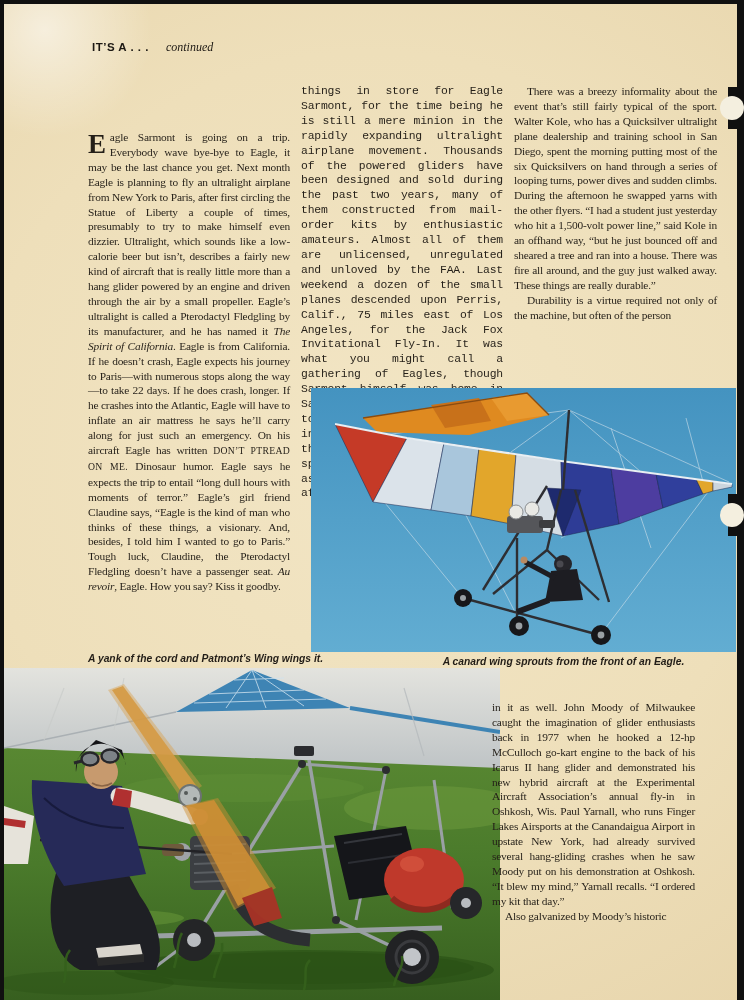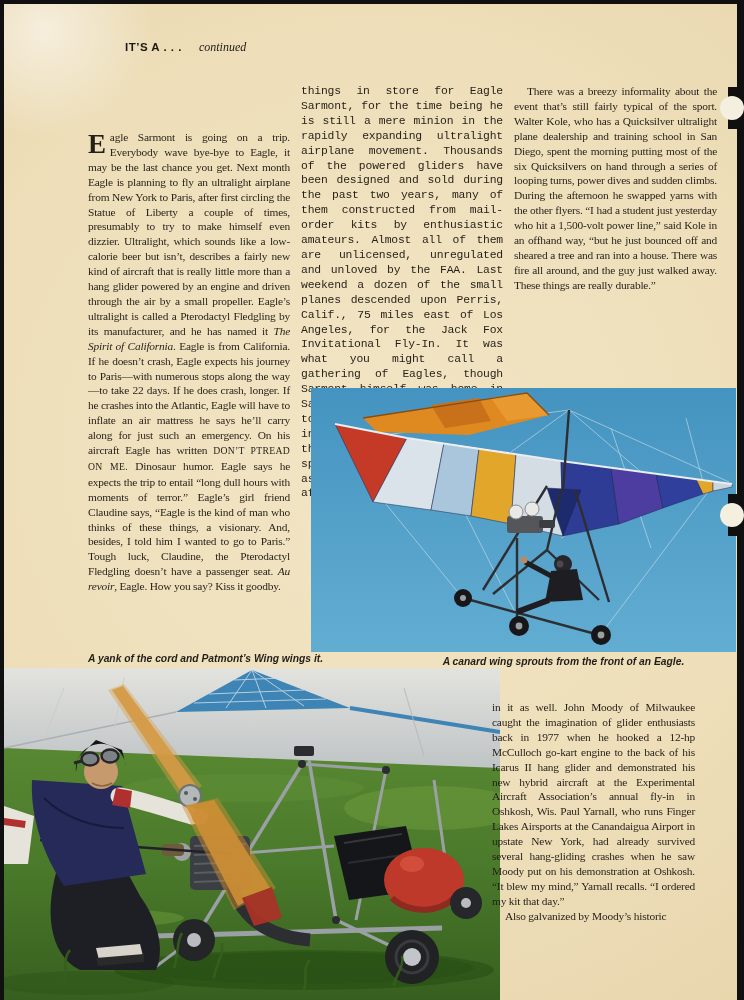--- a/index.html
+++ b/index.html
@@ -12,21 +12,21 @@
   }
   
   .edge{position:absolute;background:#101010;}
   .edge.top{left:0;top:0;width:744px;height:4px;}
   .edge.left{left:0;top:0;width:4px;height:1000px;}
   .edge.right{right:0;top:0;width:7px;height:1000px;}
   .tab{position:absolute;right:0;width:16px;height:42px;background:#101010;}
   .notch{position:absolute;width:24px;height:24px;border-radius:50%;background:#f4efdf;}
   
   .hdr{position:absolute;left:92px;top:37px;white-space:nowrap;}
-  .hdr .b{font:700 11.5px "Liberation Sans", sans-serif;letter-spacing:.5px;color:#1c1813;margin-left:33px;}
+  .hdr .b{font:700 11.5px "Liberation Sans", sans-serif;letter-spacing:.5px;color:#1c1813;}
   .hdr .i{font:italic 400 12px "Liberation Serif", serif;color:#1c1813;margin-left:17px;}
   
   .col{position:absolute;color:#241f18;font-size:11.4px;line-height:14.9px;
        text-align:justify;letter-spacing:-0.2px;hyphens:auto;}
   .col p{margin:0;}
   .col p.indent{text-indent:13px;}
   #col1{left:88px;top:130px;width:202px;height:492px;}
   #col2{left:301px;top:84px;width:202px;height:302px;font-family:Liberation Mono, monospace;}
   #col3{left:514px;top:84px;width:203px;height:302px;}
   #col4{left:492px;top:700px;width:203px;height:250px;}
@@ -55,20 +55,21 @@
   <div class="col" id="col1">
     <p class="para"><span class="dropcap">E</span><span>agle Sarmont is going on a trip. Everybody wave bye-bye to Eagle, it may be the last chance you get. Next month Eagle is planning to fly an ultralight airplane from New York to Paris, after first circling the Statue of Liberty a couple of times, presumably to try to make himself even dizzier. Ultralight, which sounds like a low-calorie beer but isn’t, describes a fairly new kind of aircraft that is really little more than a hang glider powered by an engine and driven through the air by a small propeller. Eagle’s ultralight is called a Pterodactyl Fledgling by its manufacturer, and he has named it </span><span class="it">The Spirit of California</span><span>. Eagle is from California. If he doesn’t crash, Eagle expects his journey to Paris—with numerous stops along the way—to take 22 days. If he does crash, longer. If he crashes into the Atlantic, Eagle will have to inflate an air mattress he says he’ll carry along for just such an emergency. On his aircraft Eagle has written </span><span class="caps">DON’T PTREAD ON ME.</span><span> Dinosaur humor. Eagle says he expects the trip to entail “long dull hours with moments of terror.” Eagle’s girl friend Claudine says, “Eagle is the kind of man who thinks of these things, a visionary. And, besides, I told him I wanted to go to Paris.” Tough luck, Claudine, the Pterodactyl Fledgling doesn’t have a passenger seat. </span><span class="it">Au revoir</span><span>, Eagle. How you say? Kiss it goodby.</span></p>
   </div>
 
   <div class="col" id="col2">
     <p>things in store for Eagle Sarmont, for the time being he is still a mere minion in the rapidly expanding ultralight airplane movement. Thousands of the powered gliders have been designed and sold during the past two years, many of them constructed from mail-order kits by enthusiastic amateurs. Almost all of them are unlicensed, unregulated and unloved by the FAA. Last weekend a dozen of the small planes descended upon Perris, Calif., 75 miles east of Los Angeles, for the Jack Fox Invitational Fly-In. It was what you might call a gathering of Eagles, though Sarmont himself was home in Santa Cruz studying up on how to say “The Eagle has landed” in French. At dawn on Saturday the first two-stroke engine sputtered noisily to life, and as morning gave way to afternoon, the sky</p>
   </div>
 
   <div class="col" id="col3">
     <p class="indent">There was a breezy informality about the event that’s still fairly typical of the sport. Walter Kole, who has a Quicksilver ultralight plane dealership and training school in San Diego, spent the morning putting most of the six Quicksilvers on hand through a series of looping turns, power dives and sudden climbs. During the afternoon he swapped yarns with the other flyers. “I had a student just yesterday who hit a 1,500-volt power line,” said Kole in an offhand way, “but he just bounced off and sheared a tree and ran into a house. There was fire all around, and the guy just walked away. These things are really durable.”</p>
+    <p class="indent">Durability is a virtue required not only of the machine, but often of the person</p>
   </div>
 
   <div class="photo" id="flightPhoto">
     <svg viewBox="0 0 425 264" preserveAspectRatio="none">
       <defs>
         <linearGradient id="sky" x1="0" y1="0" x2="0" y2="1">
           <stop offset="0" stop-color="#4493c0"></stop>
             <stop offset="1" stop-color="#62add2"></stop>
         </linearGradient>
       </defs>

